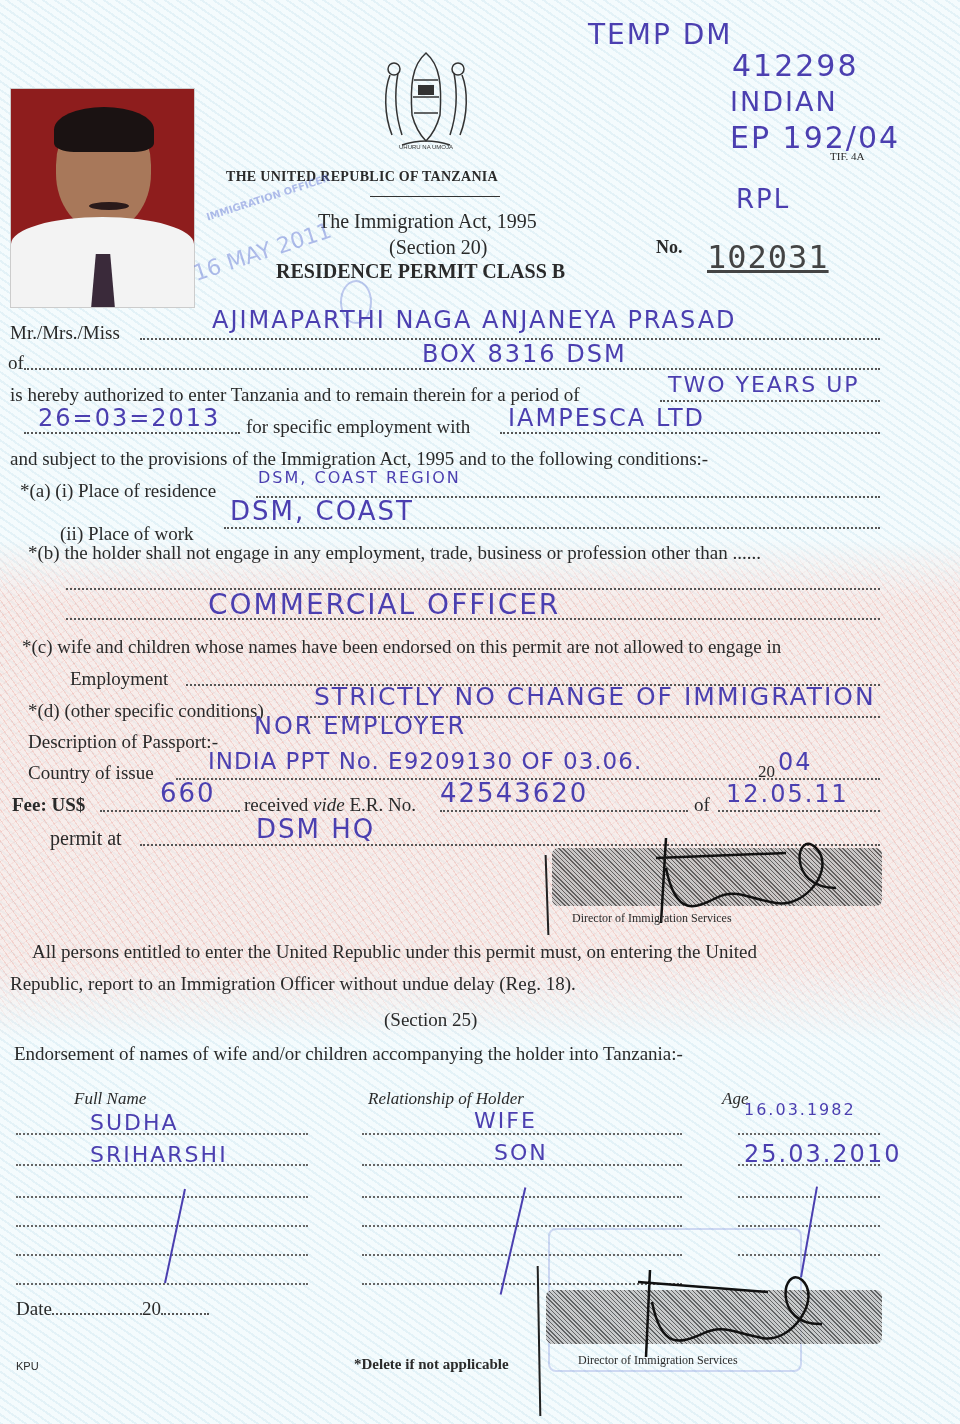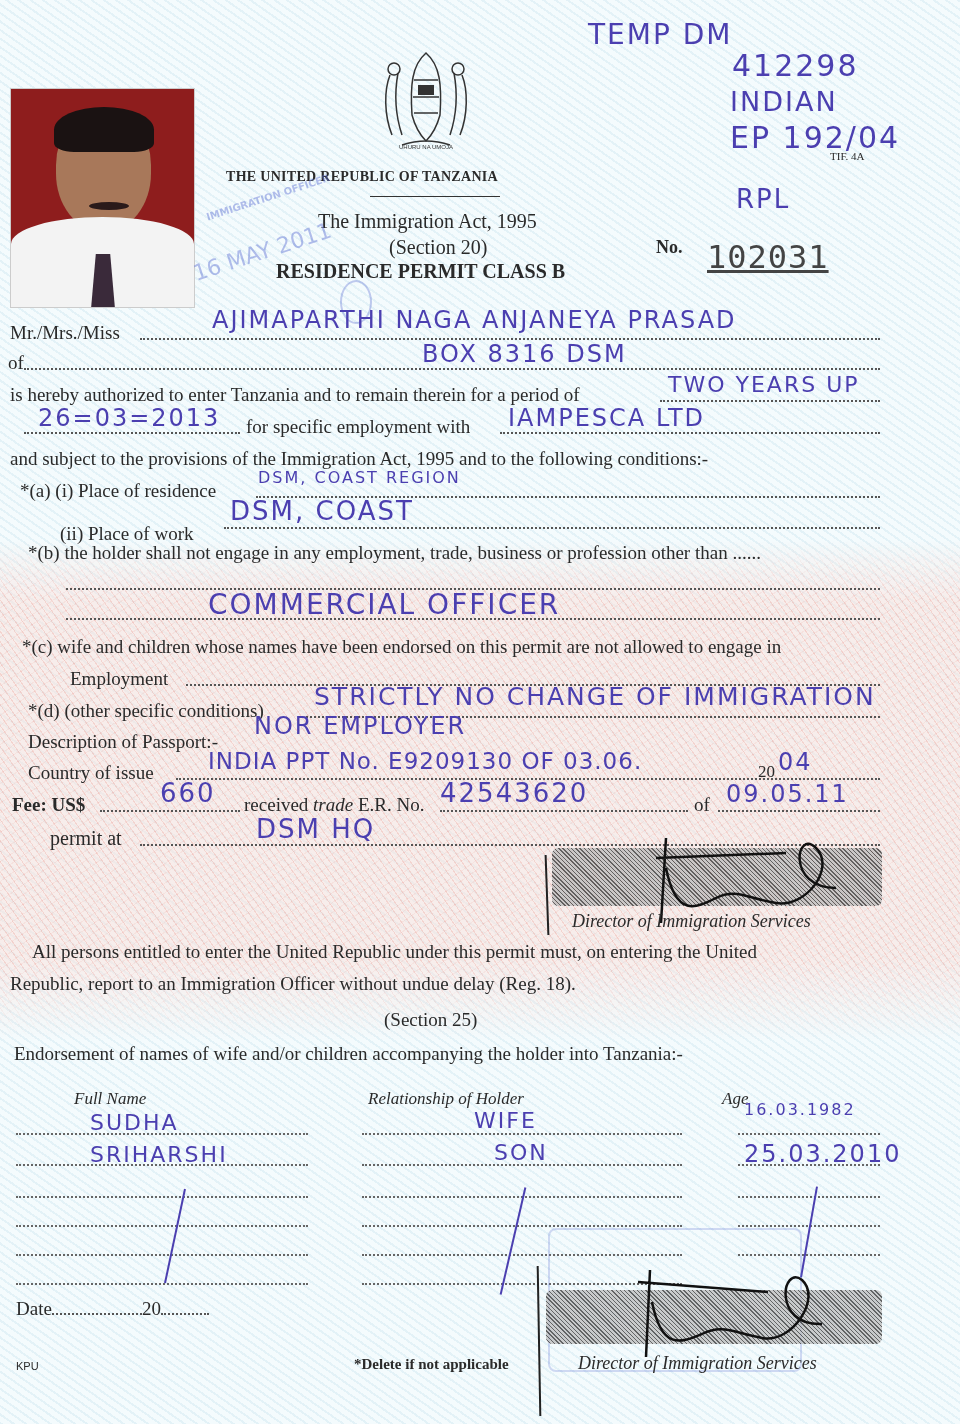--- a/index.html
+++ b/index.html
@@ -31,21 +31,21 @@
   .photo .shirt { position:absolute; left:0; bottom:0; width:183px; height:90px; background:#f3f3f3; border-radius:50% 50% 0 0 / 30% 30% 0 0; }
   .photo .head { position:absolute; left:45px; top:22px; width:95px; height:120px; background:#a8785a; border-radius:45% 45% 48% 48%; }
   .photo .hair { position:absolute; left:43px; top:18px; width:100px; height:45px; background:#1a1212; border-radius:50% 50% 20% 20%; }
   .photo .tie { position:absolute; left:80px; top:165px; width:24px; height:55px; background:#3a2a3a; clip-path:polygon(20% 0,80% 0,100% 100%,0 100%); }
   .photo .mous { position:absolute; left:78px; top:113px; width:40px; height:8px; background:#2a1a1a; border-radius:50%; }
   .stamp-mark { color:rgba(90,110,210,0.45); font-family:"DejaVu Sans", sans-serif; }
   .sig-box {
     background:repeating-linear-gradient(45deg,#333 0 1px, #bbb 1px 3px);
     opacity:0.75; border-radius:6px;
   }
-  .director { font-style:italic; font-size:18px; }
+  .director { font-size:12px; }
   .col-head { font-style:italic; font-size:17px; }
   .row-line { height:0; border-bottom:2px dotted #666; }
 </style>
 </head>
 <body>
 
 <div class="pink-zone"></div>
 
 <div class="abs photo">
   <div class="head"></div>
@@ -141,27 +141,27 @@
 <div class="abs print" style="left:28px;top:762px;">Country of issue</div>
 <div class="abs dots" style="left:176px;top:778px;width:704px;"></div>
 <div class="abs hw" style="left:176px;top:748px;font-size:23px;letter-spacing:1px;margin-left:32px;">INDIA PPT No. E9209130 OF 03.06.</div>
 <div class="abs print" style="left:758px;top:762px;font-size:17px;">20</div>
 <div class="abs hw" style="left:778px;top:748px;font-size:24px;">04</div>
 
 <div class="abs print" style="left:12px;top:794px;font-weight:bold;">Fee: US$</div>
 <div class="abs dots" style="left:100px;top:810px;width:140px;"></div>
 <div class="abs hw" style="left:160px;top:778px;font-size:26px;">660</div>
 <div class="abs print" style="left:244px;top:794px;">
-  <span>received</span> <i>trade</i> <span>E.R. No.</span>
+  <span>received</span> <i>vide</i> <span>E.R. No.</span>
 </div>
 <div class="abs dots" style="left:440px;top:810px;width:248px;"></div>
 <div class="abs hw" style="left:440px;top:778px;font-size:26px;">42543620</div>
 <div class="abs print" style="left:694px;top:794px;">of</div>
 <div class="abs dots" style="left:718px;top:810px;width:162px;"></div>
-<div class="abs hw" style="left:726px;top:780px;font-size:24px;">09.05.11</div>
+<div class="abs hw" style="left:726px;top:780px;font-size:24px;">12.05.11</div>
 
 <div class="abs print" style="left:50px;top:827px;font-size:20px;">permit at</div>
 <div class="abs dots" style="left:140px;top:844px;width:740px;"></div>
 <div class="abs hw" style="left:256px;top:814px;font-size:26px;">DSM HQ</div>
 
 <div class="abs" style="left:546px;top:855px;width:2px;height:80px;background:#222;transform:rotate(-2deg);"></div>
 <div class="abs sig-box" style="left:552px;top:848px;width:330px;height:58px;"></div>
 <div class="abs" style="left:636px;top:828px;">
   <svg width="230" height="120" viewBox="0 0 230 120">
       <path d="M20 30 L150 25 M30 10 L25 95 M30 40 C40 90 60 80 80 70 C100 60 110 70 140 75 C170 80 200 40 180 20 C160 0 150 60 200 60" fill="none" stroke="#111" stroke-width="2.5"></path>

